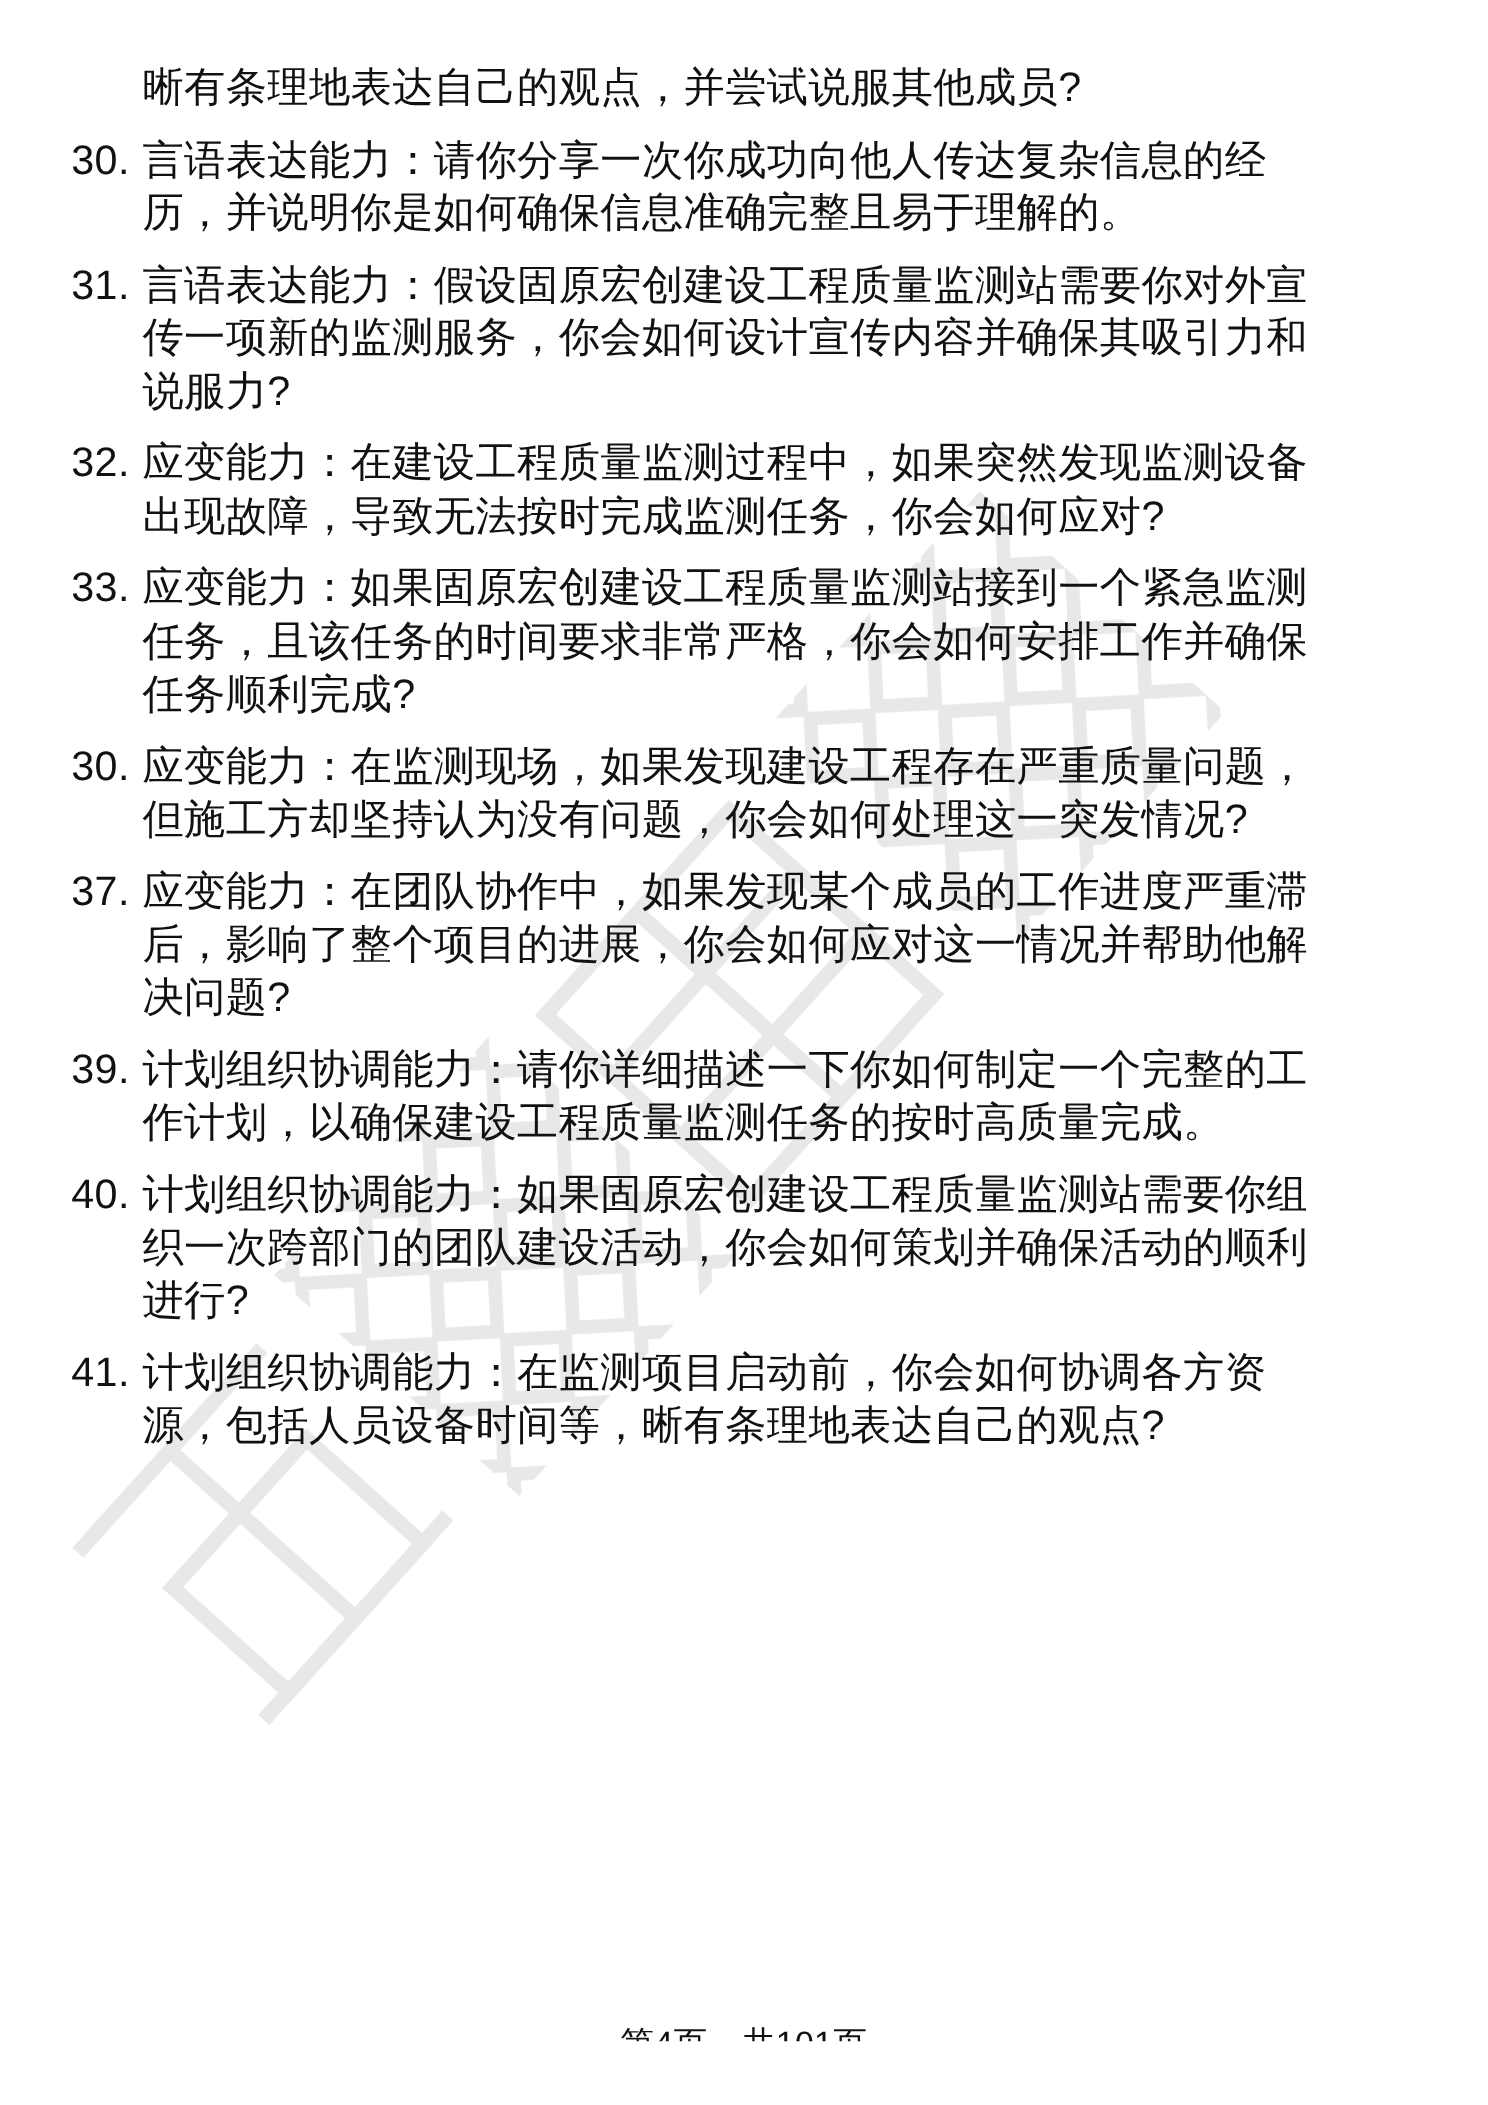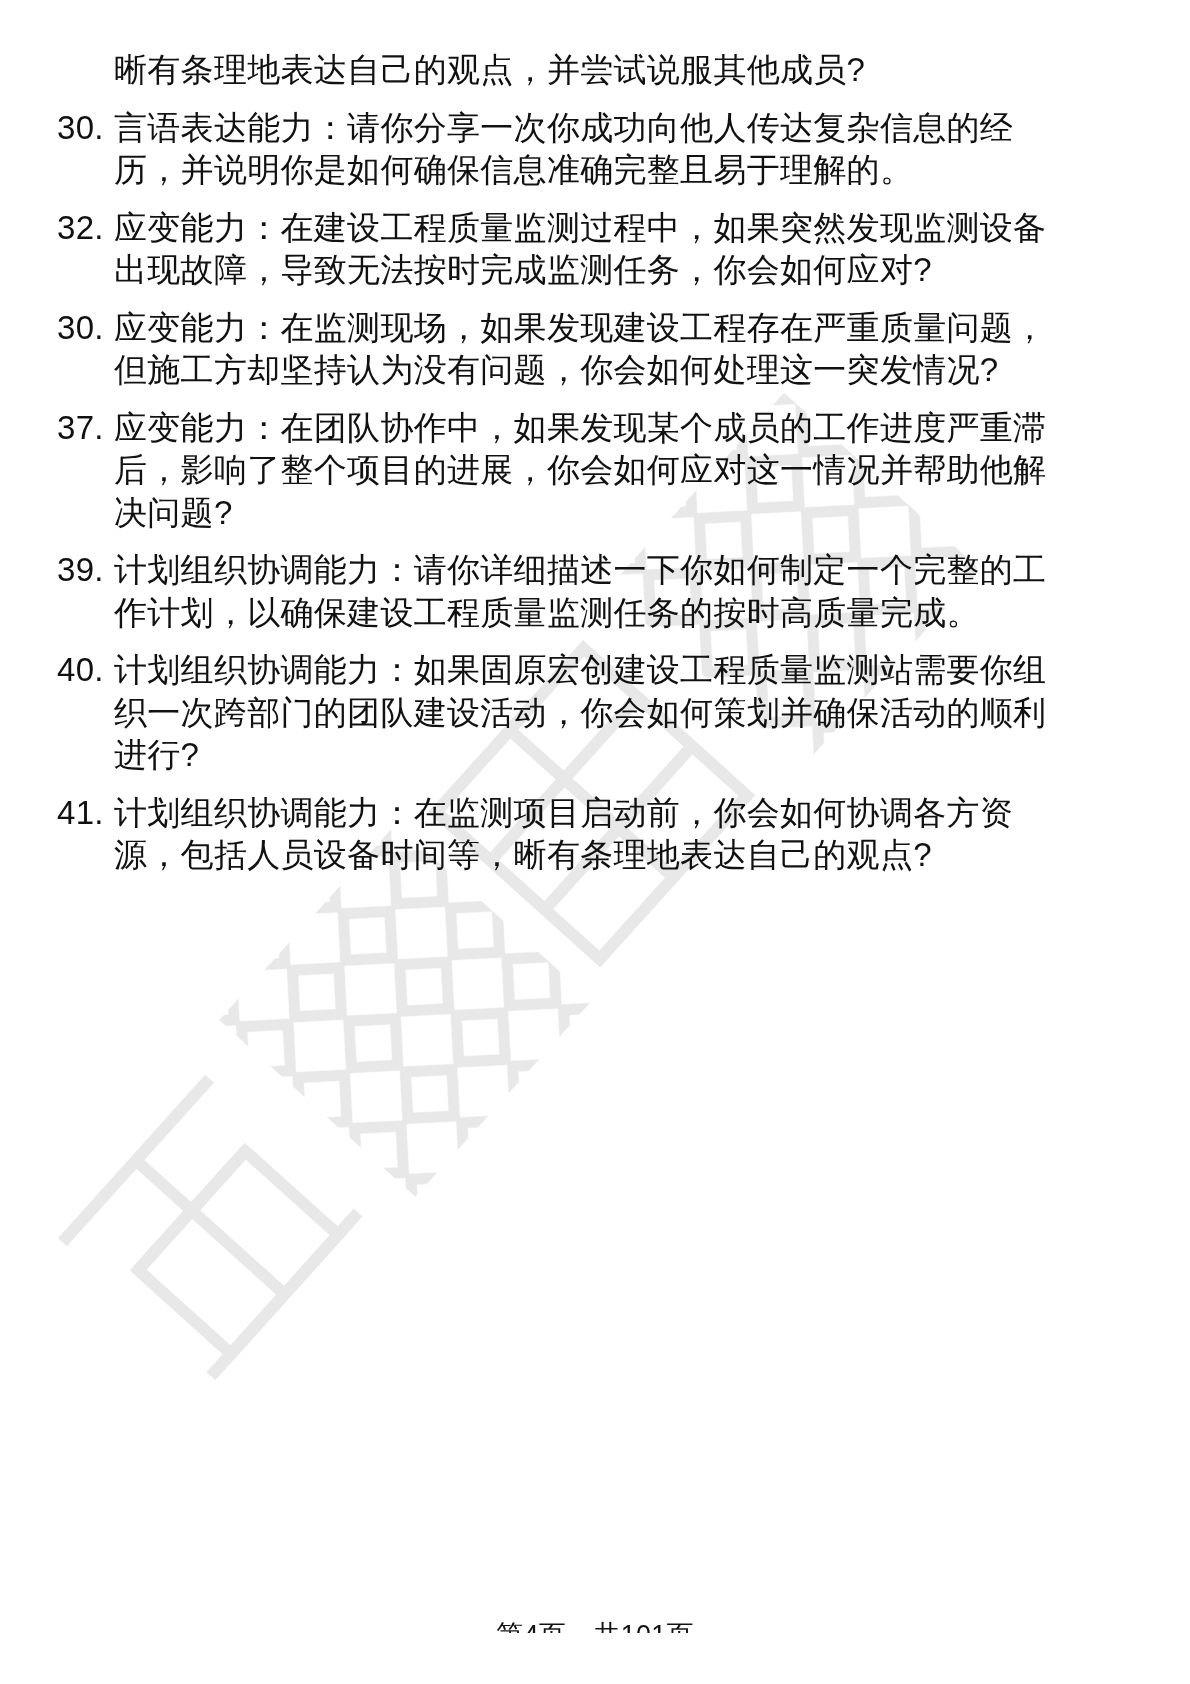--- a/index.html
+++ b/index.html
@@ -107,26 +107,34 @@
     <div class="q-row">
       <span class="q-num"></span>
       <span class="q-text">晰有条理地表达自己的观点，并尝试说服其他成员?</span>
     </div>
 
   <div class="q-row">
     <span class="q-num">30.</span>
     <span class="q-text">言语表达能力：请你分享一次你成功向他人传达复杂信息的经历，并说明你是如何确保信息准确完整且易于理解的。</span>
   </div>
 
+  <div class="q-row">
+    <span class="q-num">31.</span>
+    <span class="q-text">言语表达能力：假设固原宏创建设工程质量监测站需要你对外宣传一项新的监测服务，你会如何设计宣传内容并确保其吸引力和说服力?</span>
+  </div>
 
   <div class="q-row">
     <span class="q-num">32.</span>
     <span class="q-text">应变能力：在建设工程质量监测过程中，如果突然发现监测设备出现故障，导致无法按时完成监测任务，你会如何应对?</span>
   </div>
 
+  <div class="q-row">
+    <span class="q-num">33.</span>
+    <span class="q-text">应变能力：如果固原宏创建设工程质量监测站接到一个紧急监测任务，且该任务的时间要求非常严格，你会如何安排工作并确保任务顺利完成?</span>
+  </div>
 
   <div class="q-row">
     <span class="q-num">30.</span>
     <span class="q-text">应变能力：在监测现场，如果发现建设工程存在严重质量问题，但施工方却坚持认为没有问题，你会如何处理这一突发情况?</span>
   </div>
 
 
 
   <div class="q-row">
     <span class="q-num">37.</span>

